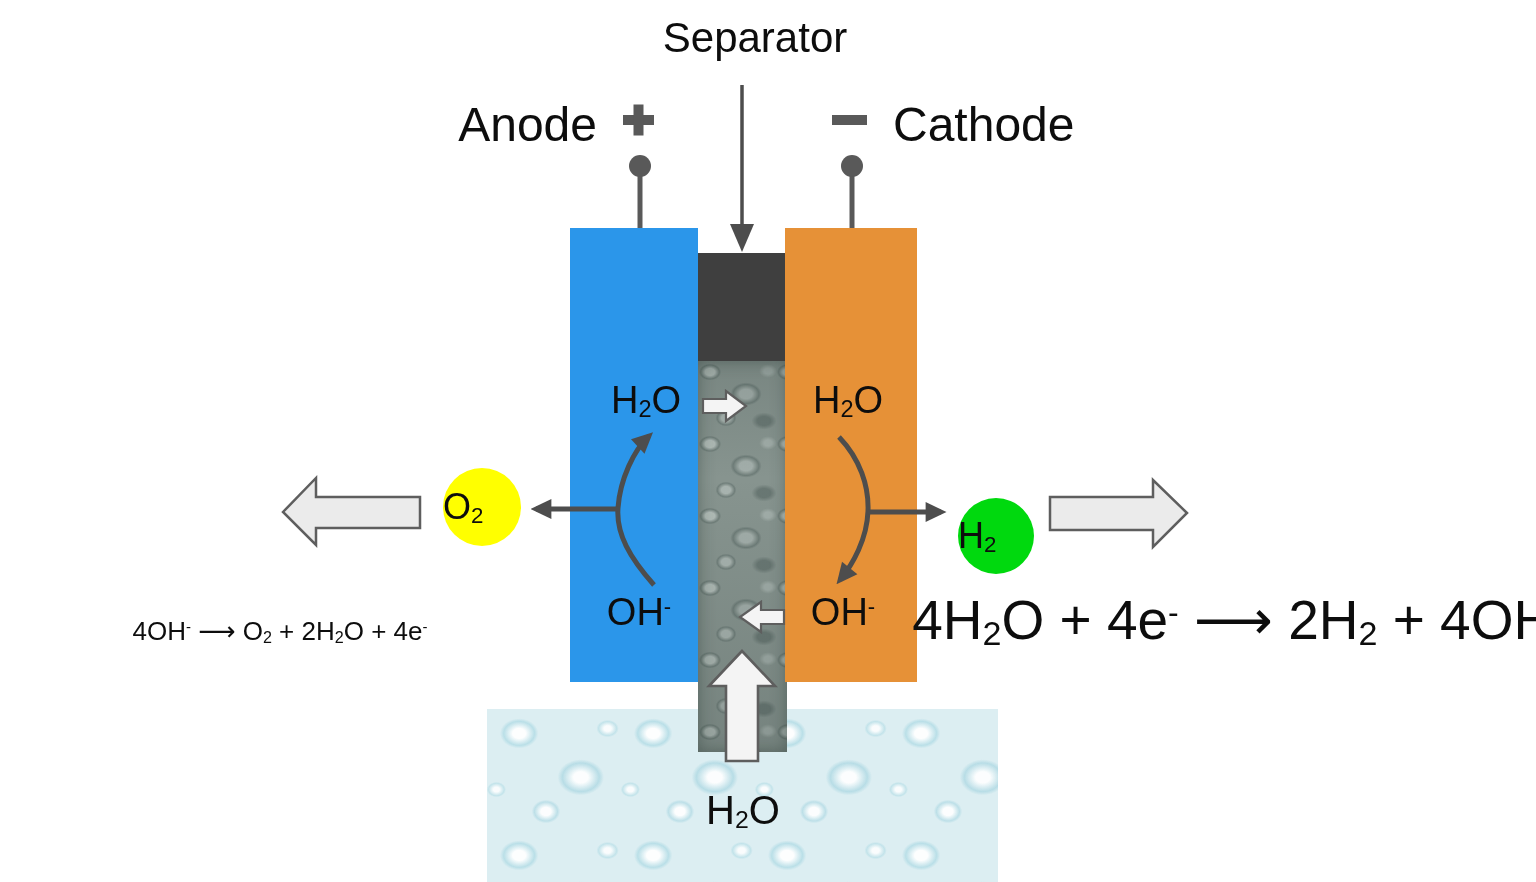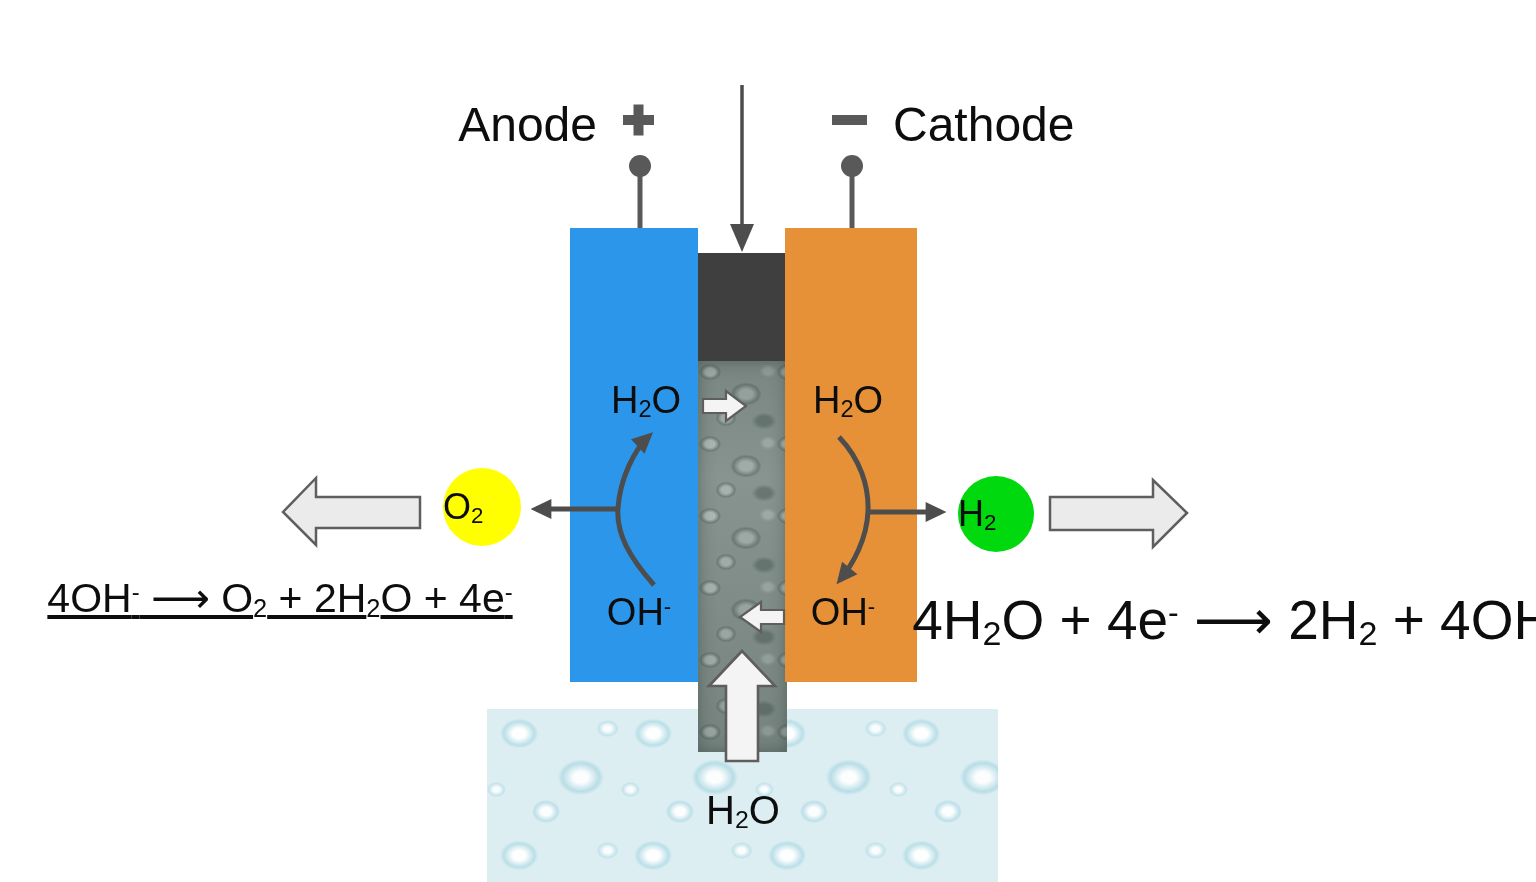--- a/index.html
+++ b/index.html
@@ -55,29 +55,29 @@
   
   .lbl{position:absolute;white-space:nowrap;line-height:1.15;}
   .ctr{transform:translateX(-50%);}
   .title{left:755px;top:14px;font-size:42px;}
   .anode-lbl{left:597px;top:97px;font-size:48px;transform:translateX(-100%);}
   .cathode-lbl{left:893px;top:97px;font-size:48px;}
   .h2o-a{left:646px;top:379px;font-size:38px;}
   .h2o-c{left:848px;top:379px;font-size:38px;}
   .oh-a{left:639px;top:591px;font-size:38px;}
   .oh-c{left:843px;top:591px;font-size:38px;}
-  .eq-a{left:280px;top:575px;font-size:41px;text-decoration:underline;}
+  .eq-a{left:280px;top:617px;font-size:26px;}
   .eq-c{left:1238px;top:589px;font-size:55px;}
   .h2o-f{left:743px;top:787px;font-size:40px;}
   sub{font-size:.62em;vertical-align:-.18em;line-height:0;}
   sup{font-size:.58em;vertical-align:.5em;line-height:0;}
   
   .badge{position:absolute;border-radius:50%;display:flex;align-items:center;justify-content:flex-start;font-size:36px;}
   .o2-badge{left:443px;top:468px;width:78px;height:78px;background:var(--o2_yellow);}
-  .h2-badge{left:958px;top:476px;width:76px;height:76px;background:var(--h2_green);}
+  .h2-badge{left:958px;top:498px;width:76px;height:76px;background:var(--h2_green);}
 </style>
 </head>
 <body>
 
 <div class="stage">
 
   <div class="abs water"></div>
 
   <div class="abs sep-mid"></div>
   <div class="abs sep-top"></div>
@@ -121,20 +121,21 @@
     <polygon class="smallarrow" style="stroke-width:2.6" points="742,651 709,686 726,686 726,761 758,761 758,686 775,686"></polygon>
   </svg>
 
   <div class="badge o2-badge">
     <span>O<sub>2</sub></span>
   </div>
   <div class="badge h2-badge">
     <span>H<sub>2</sub></span>
   </div>
 
+  <div class="lbl title ctr">Separator</div>
   <div class="lbl anode-lbl">Anode</div>
   <div class="lbl cathode-lbl">Cathode</div>
 
   <div class="lbl h2o-a ctr">H<sub>2</sub>O</div>
   <div class="lbl h2o-c ctr">H<sub>2</sub>O</div>
   <div class="lbl oh-a ctr">OH<sup>-</sup></div>
   <div class="lbl oh-c ctr">OH<sup>-</sup></div>
 
   <div class="lbl eq-a ctr">4OH<sup>-</sup> ⟶ O<sub>2</sub> + 2H<sub>2</sub>O + 4e<sup>-</sup></div>
   <div class="lbl eq-c ctr">4H<sub>2</sub>O + 4e<sup>-</sup> ⟶ 2H<sub>2</sub> + 4OH<sup>-</sup></div>

